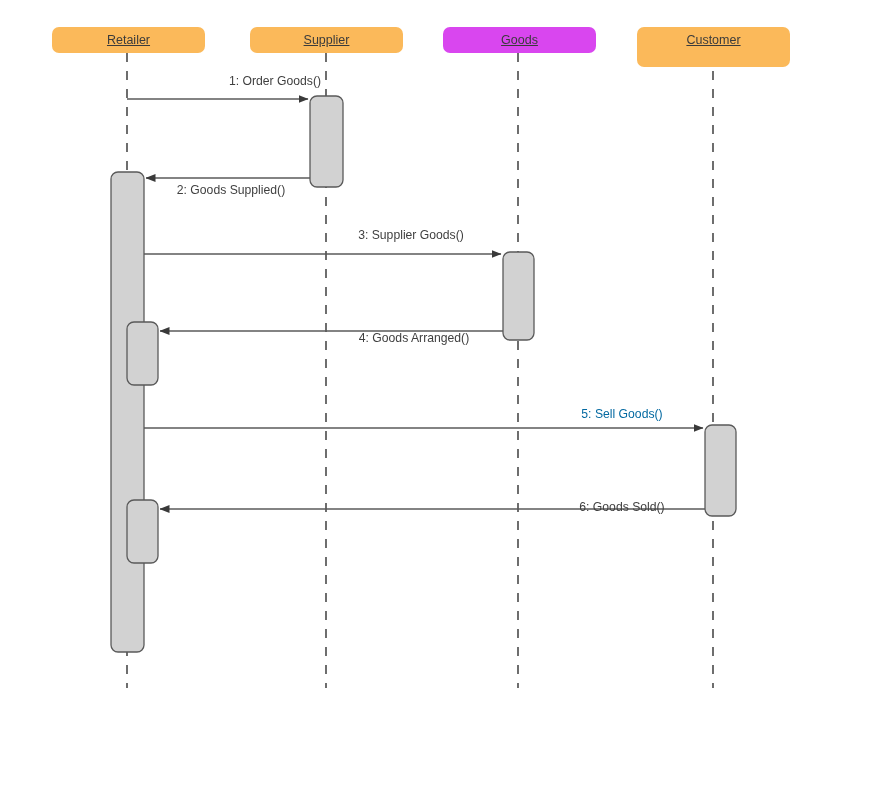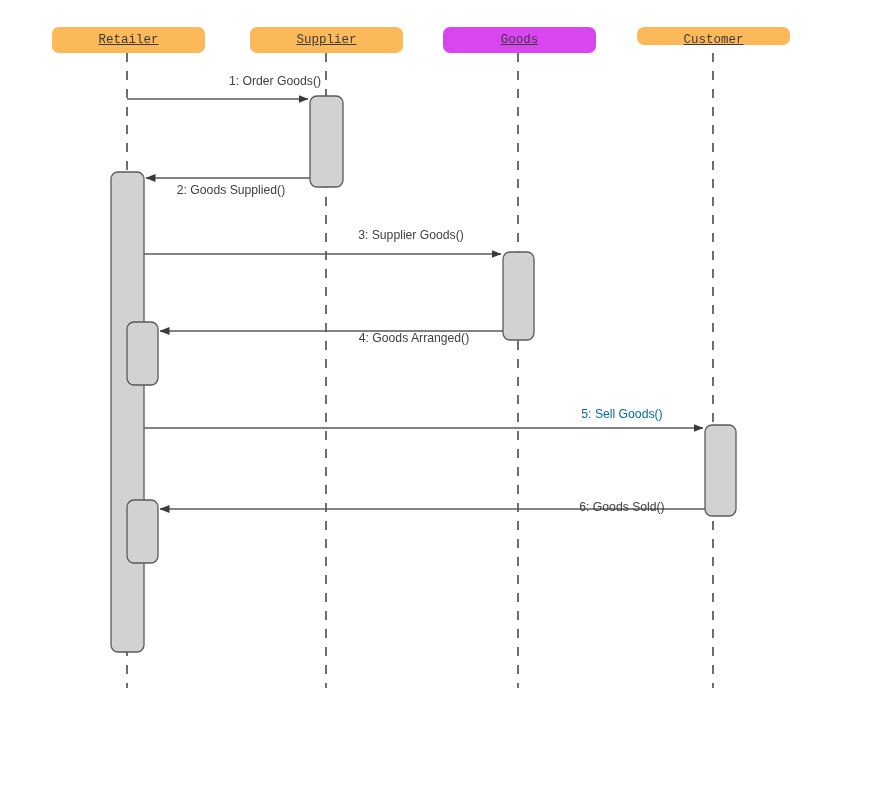--- a/index.html
+++ b/index.html
@@ -28,21 +28,21 @@
   .participant-box {
     position: absolute;
     box-sizing: border-box;
     background: #fbb95a;
     border-radius: 7px;
     height: 26px;
     line-height: 26px;
     text-align: center;
     color: #3b3b3b;
     font-size: 12.5px;
-    font-family: Liberation Mono, monospace;
+    font-family: Liberation Sans, sans-serif;
   }
   .participant-label {
     text-decoration: underline;
     color: #3b3b3b;
     font-size: 12.5px;
     white-space: nowrap;
   }
   .msg-label {
     position: absolute;
     color: #3f3f3f;
@@ -87,21 +87,21 @@
         <line x1="503" y1="331" x2="160" y2="331" stroke="#5a5a5a" stroke-width="1.3" marker-end="url(#arrow-solid)"></line>
         <line x1="144" y1="428" x2="703" y2="428" stroke="#5a5a5a" stroke-width="1.3" marker-end="url(#arrow-solid)"></line>
         <line x1="705" y1="509" x2="160" y2="509" stroke="#5a5a5a" stroke-width="1.3" marker-end="url(#arrow-solid)"></line>
       </g>
   </svg>
 
   <div id="participants-layer">
       <div class="participant-box" style="left: 52px; top: 27px; width: 153px; height: 26px; background: rgb(251, 185, 90);"><span class="participant-label">Retailer</span></div>
       <div class="participant-box" style="left: 250px; top: 27px; width: 153px; height: 26px; background: rgb(251, 185, 90); border-radius: 7px;"><span class="participant-label">Supplier</span></div>
       <div class="participant-box" style="left: 443px; top: 27px; width: 153px; height: 26px; background: #d946ef;"><span class="participant-label">Goods</span></div>
-      <div class="participant-box" style="left: 637px; top: 27px; width: 153px; height: 18px; background: rgb(251, 185, 90);"><span class="participant-label">Customer</span></div>
+      <div class="participant-box" style="left: 637px; top: 27px; width: 153px; height: 40px; background: rgb(251, 185, 90);"><span class="participant-label">Customer</span></div>
     </div>
   <div id="labels-layer">
       <div class="msg-label" style="left: 186px; top: 74px; width: 178px; color: rgb(63, 63, 63);">1: Order Goods()</div>
       <div class="msg-label" style="left: 142px; top: 183px; width: 178px; color: rgb(63, 63, 63);">2: Goods Supplied()</div>
       <div class="msg-label" style="left: 322px; top: 228px; width: 178px; color: rgb(63, 63, 63);">3: Supplier Goods()</div>
       <div class="msg-label" style="left: 325px; top: 331px; width: 178px; color: rgb(63, 63, 63);">4: Goods Arranged()</div>
       <div class="msg-label" style="left: 533px; top: 407px; width: 178px; color: #0369a1;">5: Sell Goods()</div>
       <div class="msg-label" style="left: 533px; top: 500px; width: 178px; color: rgb(63, 63, 63);">6: Goods Sold()</div>
     </div>
 

